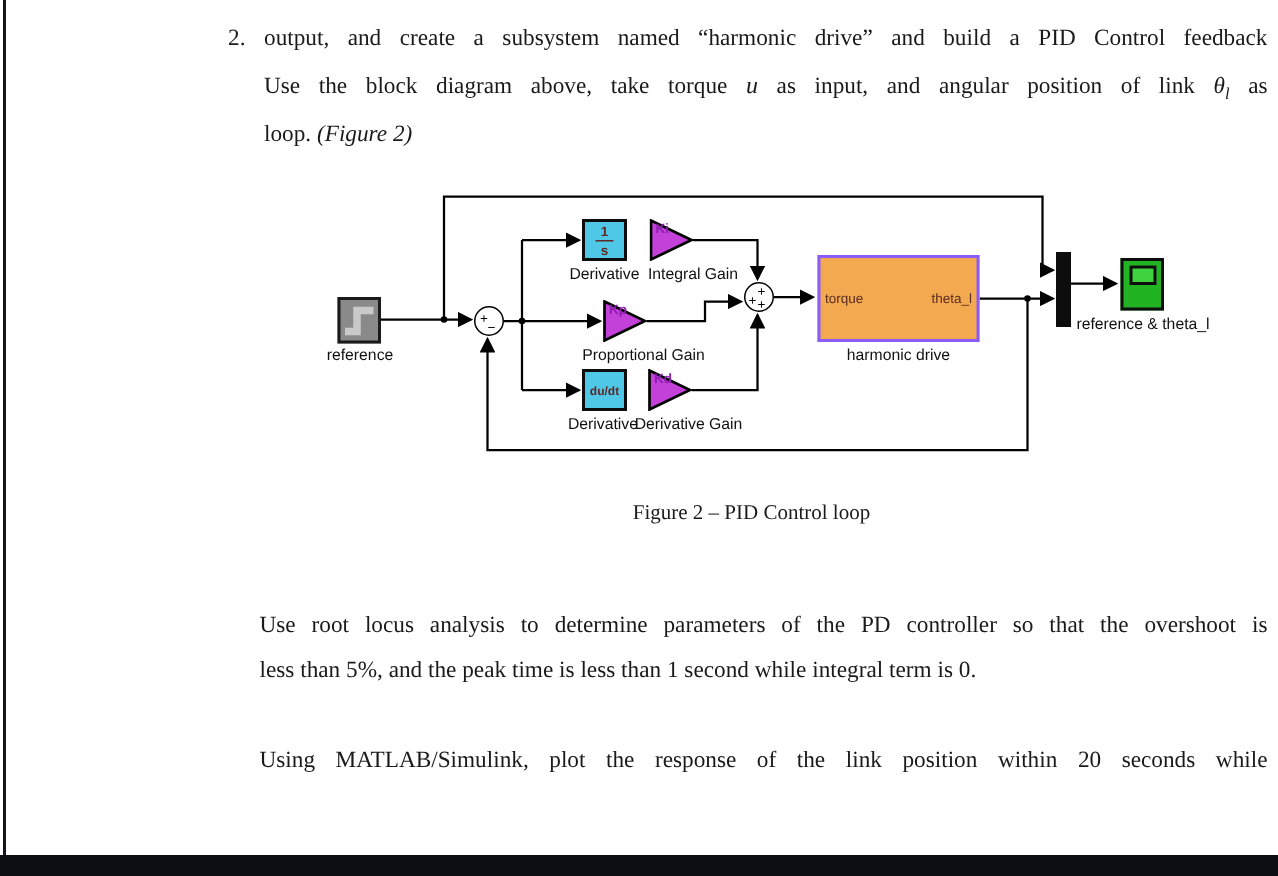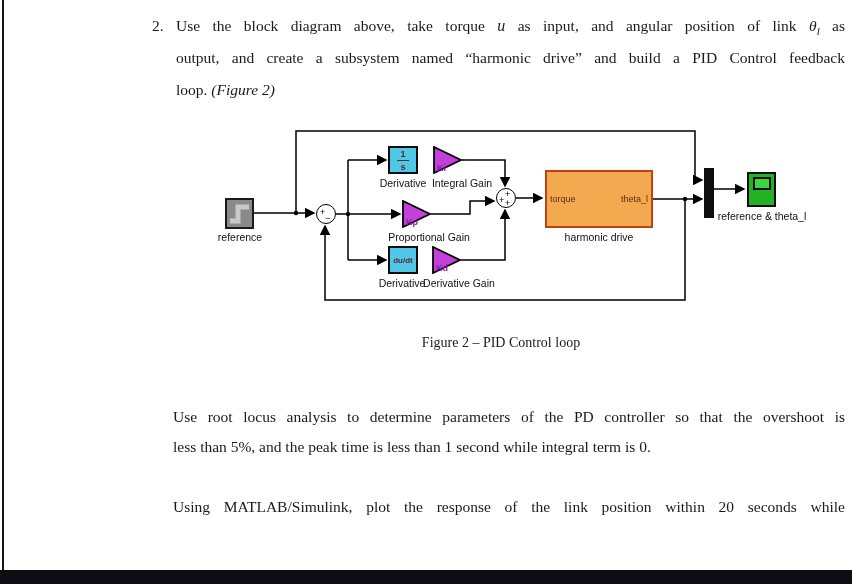--- a/index.html
+++ b/index.html
@@ -30,47 +30,47 @@
   .dot{fill:#000;}
   .blk{position:absolute;box-sizing:border-box;}
   .cyan{background:#4fc8e8;border:2px solid #0d0d0d;display:flex;align-items:center;justify-content:center;}
   .frac{display:flex;flex-direction:column;align-items:center;line-height:1;
         font:bold 9px "Liberation Sans",sans-serif;color:#5e2727;}
   .frac .num{padding:0 3px 1px;border-bottom:1.4px solid #5e2727;margin-bottom:1px;}
   .dudt{font:bold 8px "Liberation Sans",sans-serif;color:#5e2727;letter-spacing:0;}
   .tri{width:30px;height:28px;}
   .tri svg{display:block;}
   .tri-shape{fill:#c341d9;stroke:#000;stroke-width:1.8;stroke-linejoin:miter;}
-  .tri .gtxt{position:absolute;left:4px;top:17px;font:bold 9px "Liberation Sans",sans-serif;color:#8d1caf;}
+  .tri .gtxt{position:absolute;left:4px;top:1px;font:bold 9px "Liberation Sans",sans-serif;color:#8d1caf;}
   .sum{position:absolute;width:20px;height:20px;border:1.7px solid #000;border-radius:50%;
        background:#fff;box-sizing:border-box;}
   .sum span{position:absolute;font:9px "Liberation Sans",sans-serif;color:#000;line-height:1;}
   .ref-blk{background:#8a8a8a;border:2px solid #1a1a1a;}
-  .hd-blk{background:#f3a94f;border:2px solid #c2410c;display:flex;align-items:center;
+  .hd-blk{background:#f3a94f;border:2px solid #8b5cf6;display:flex;align-items:center;
           justify-content:space-between;padding:16px 3px;}
   .hd-blk span{font:9px "Liberation Sans",sans-serif;color:#5a2b20;}
   .mux{background:#0d0d0d;}
   .scope{background:#22b322;border:2px solid #0d0d0d;}
   .screen{position:absolute;left:4px;top:3px;width:18px;height:13px;background:#3fd43f;
           border:2px solid #0d0d0d;box-sizing:border-box;}
   .lbl{position:absolute;transform:translateX(-50%);white-space:nowrap;text-align:center;
        font:10.5px "Liberation Sans",sans-serif;color:#111;}
 </style>
 </head>
 <body>
 
 <div id="page">
 
   <div class="left-rule"></div>
   <div class="bottom-bar"></div>
 
   <div id="q-num">2.</div>
   <div id="para1" class="para">
+    <div class="jline">output, and create a subsystem named “harmonic drive” and build a PID Control feedback</div>
     <div class="jline"><span>Use the block diagram above, take torque </span><span class="math-u">u</span><span> as input, and angular position of link </span><span class="ital">θ</span><sub class="th">l</sub><span> as</span></div>
-    <div class="jline">output, and create a subsystem named “harmonic drive” and build a PID Control feedback</div>
     <div class="lline"><span>loop. </span><span class="ital">(Figure 2)</span></div>
   </div>
 
   <div>
 
     <svg id="wires">
       <defs>
         <marker id="arr" markerWidth="7" markerHeight="7" refX="6" refY="3.5" orient="auto">
           <path d="M0,0 L7,3.5 L0,7 Z" fill="#000"></path>
         </marker>

